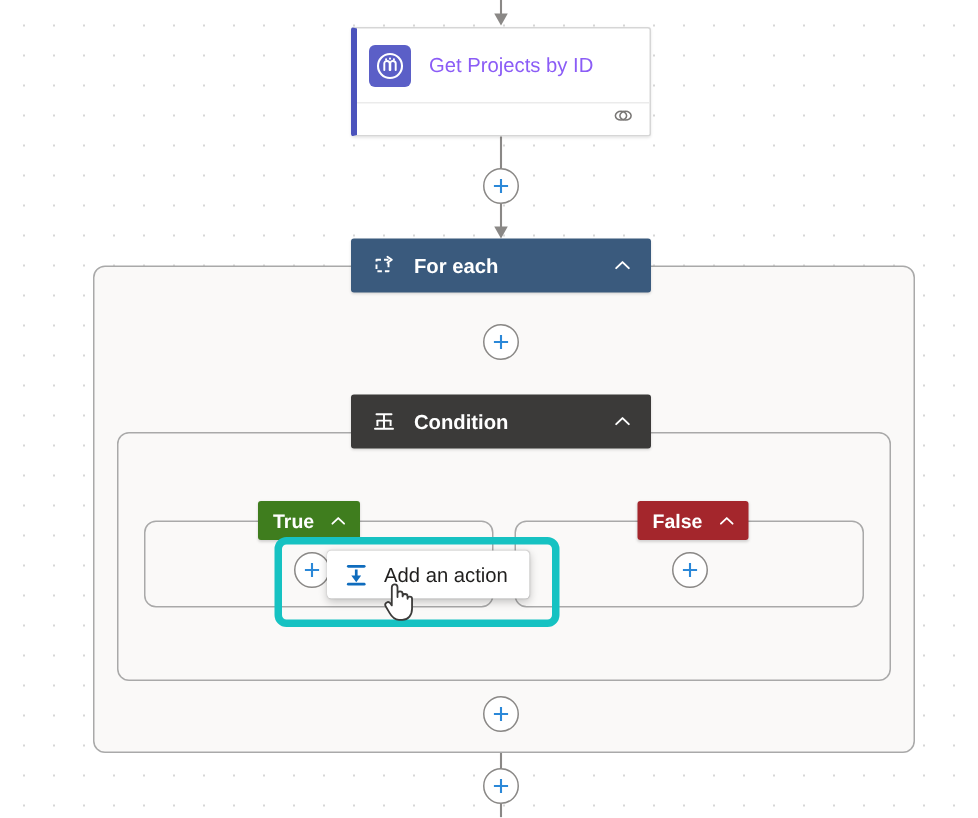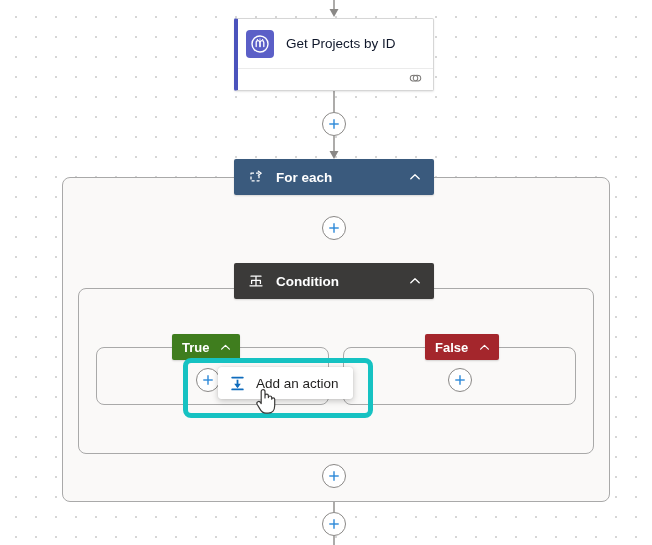--- a/index.html
+++ b/index.html
@@ -69,21 +69,21 @@
   .card-icon {
     width: 28px; height: 28px;
     border-radius: 4px;
     background: #5b5fc7;
     display: flex; align-items: center; justify-content: center;
     flex: 0 0 auto;
   }
   .card-title {
     margin-left: 12px;
     font-size: 13.5px;
-    color: #0f172a;
+    color: #8b5cf6;
     font-weight: 400;
     white-space: nowrap;
   }
   .action-card-bottom {
     height: 22px;
     display: flex;
     align-items: center;
     justify-content: flex-end;
     padding-right: 10px;
   }

